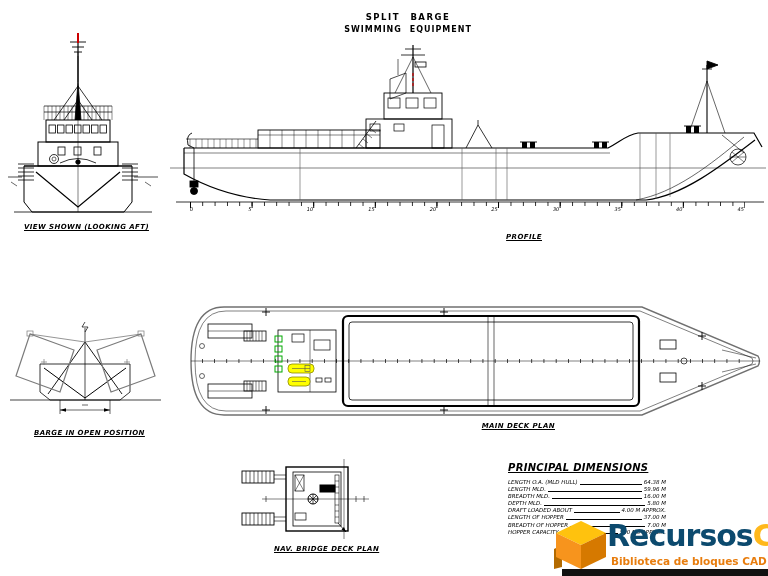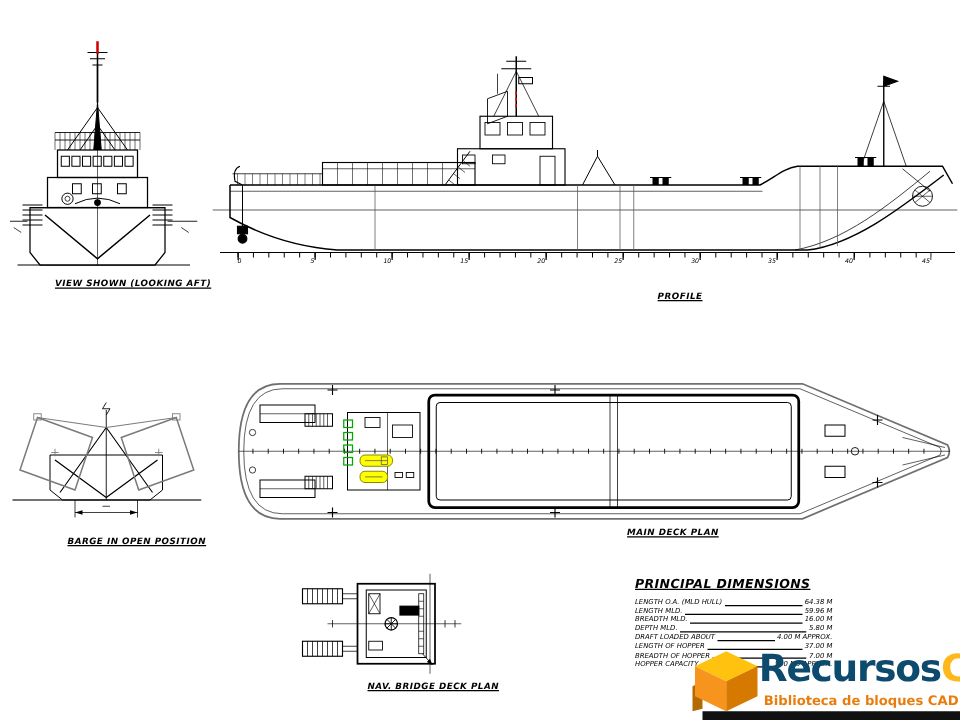--- a/index.html
+++ b/index.html
@@ -7,21 +7,21 @@
          font-family:"DejaVu Sans",sans-serif;color:#000;}
   svg{display:block;}
 
   
   .title-block{position:absolute;left:318px;top:12px;width:180px;text-align:center;}
   .title-line1{font-size:8.5px;letter-spacing:1.5px;word-spacing:6px;font-weight:600;}
   .title-line2{font-size:8px;letter-spacing:1px;word-spacing:4px;margin-top:3px;font-weight:600;}
 
   
   .view-label{position:absolute;font-size:7px;font-style:italic;font-weight:600;
-              letter-spacing:.4px;text-decoration:underline;white-space:nowrap;margin-left:20px;}
+              letter-spacing:.4px;text-decoration:underline;white-space:nowrap;}
   .lbl-bow{left:24px;top:223px;}
   .lbl-profile{left:452px;top:233px;width:90px;text-align:right;text-decoration:underline;}
   .lbl-open{left:34px;top:429px;}
   .lbl-maindeck{left:445px;top:422px;width:110px;text-align:right;}
   .lbl-navbridge{left:254px;top:545px;padding-left:20px;}
 
   
   .v-bow{position:absolute;left:8px;top:26px;width:150px;height:192px;}
   .v-profile{position:absolute;left:170px;top:35px;width:596px;height:190px;}
   .v-open{position:absolute;left:8px;top:312px;width:155px;height:112px;}
@@ -49,20 +49,24 @@
   .brand-dark{color:#0c4a6e;}
   .brand-accent{color:#ffb81c;}
   .logo-tagline{position:absolute;left:57px;top:36px;font-size:10.5px;font-weight:700;
                 color:#e87d0e;background:#fff;padding:0 2px;white-space:nowrap;}
 </style>
 </head>
 <body>
 
 <div class="sheet">
 
+  <div class="title-block">
+    <div class="title-line1">SPLIT BARGE</div>
+    <div class="title-line2">SWIMMING EQUIPMENT</div>
+  </div>
 
   <svg class="v-bow" viewBox="0 0 150 192">
     <g stroke="#000" fill="none" stroke-width="1">
       <line x1="6" y1="186" x2="144" y2="186" stroke-width="0.8"></line>
 
       <path d="M16,140 V176 L24,186 H116 L124,176 V140 Z"></path>
       <path d="M16,140 H124"></path>
       <path d="M28,146 L70,181 L112,146" stroke-width="1.2"></path>
       <line x1="70" y1="30" x2="70" y2="186" stroke-width="0.5"></line>
 

